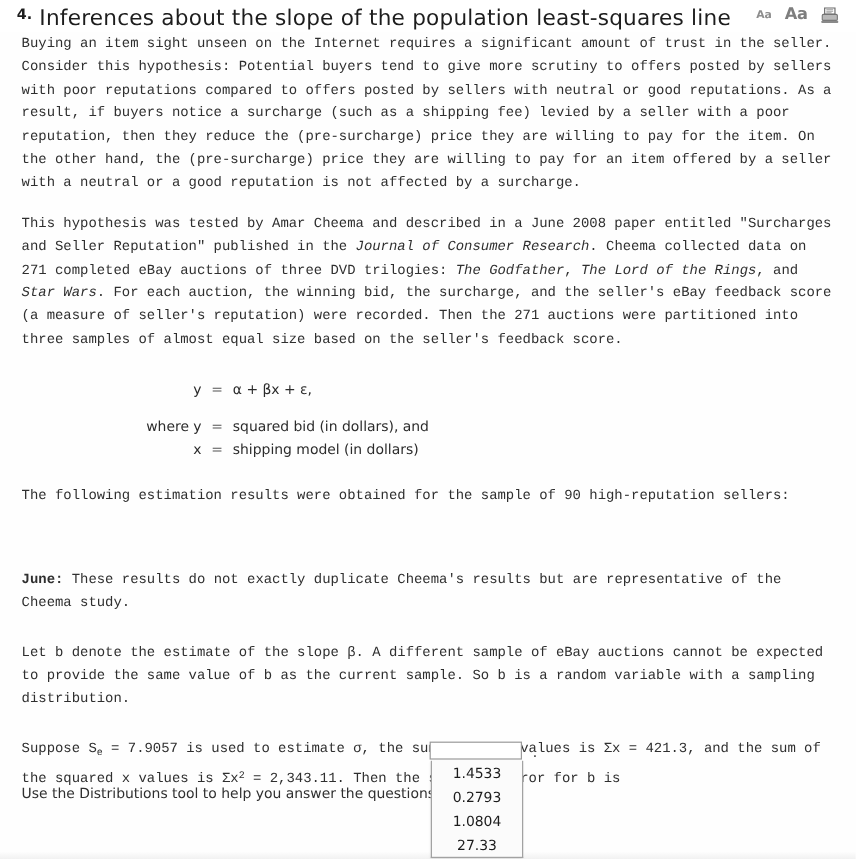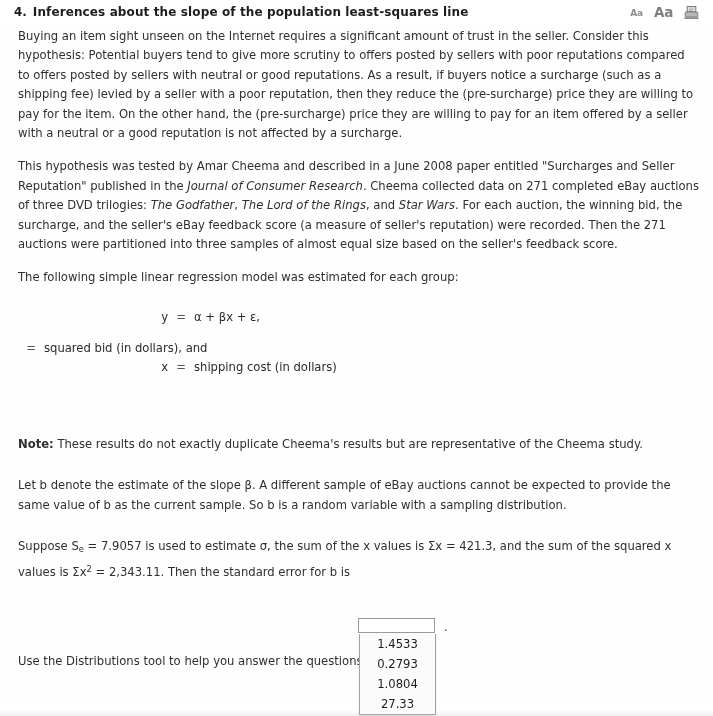--- a/index.html
+++ b/index.html
@@ -37,22 +37,22 @@
     background: #ffffff;
   }
   .ex-num {
     font-weight: bold;
     font-size: 11.9px;
     color: #1d1d1d;
     margin-right: 6px;
     white-space: nowrap;
   }
   .ex-title {
-    font-weight: bold;
-    font-size: 12px;
+    font-weight: normal;
+    font-size: 18px;
     color: #1d1d1d;
     white-space: nowrap;
     letter-spacing: 0.01em;
   }
   .header-tools {
     margin-left: auto;
     display: flex;
     align-items: center;
     gap: 11px;
     padding-right: 4px;
@@ -86,20 +86,21 @@
     padding: 0 14px 0 18px;
     box-sizing: border-box;
     position: relative;
   }
   p.para {
     margin: 0 0 14px 0;
     line-height: 19.4px;
     font-size: 11.6px;
     color: #2f2f2f;
     text-align: left;
+    font-family: Liberation Mono, monospace;
   }
   p.para.tight { margin-bottom: 12px; }
   .ital { font-style: italic; }
   .bold { font-weight: bold; }
 
   .spacer-8 { height: 8px; }
   .spacer-10 { height: 10px; }
   .spacer-12 { height: 12px; }
   .spacer-20 { height: 20px; }
 
@@ -252,55 +253,56 @@
   </div>
 
   <div class="content">
 
     <p class="para">Buying an item sight unseen on the Internet requires a significant amount of trust in the seller. Consider this hypothesis: Potential buyers tend to give more scrutiny to offers posted by sellers with poor reputations compared to offers posted by sellers with neutral or good reputations. As a result, if buyers notice a surcharge (such as a shipping fee) levied by a seller with a poor reputation, then they reduce the (pre-surcharge) price they are willing to pay for the item. On the other hand, the (pre-surcharge) price they are willing to pay for an item offered by a seller with a neutral or a good reputation is not affected by a surcharge.</p>
 
     <p class="para">
       <span>This hypothesis was tested by Amar Cheema and described in a June 2008 paper entitled "Surcharges and Seller Reputation" published in the </span><span class="ital">Journal of Consumer Research</span><span>. Cheema collected data on 271 completed eBay auctions of three DVD trilogies: </span><span class="ital">The Godfather</span><span>, </span><span class="ital">The Lord of the Rings</span><span>, and </span><span class="ital">Star Wars</span><span>. For each auction, the winning bid, the surcharge, and the seller's eBay feedback score (a measure of seller's reputation) were recorded. Then the 271 auctions were partitioned into three samples of almost equal size based on the seller's feedback score.</span>
     </p>
 
-    <p class="para tight">The following simple linear regression model was estimated for each group:</p>
 
     <div class="spacer-8"></div>
 
     <div class="eq-block">
       <div class="eq-row">
         <span class="eq-lhs">y</span>
         <span class="eq-eqsign">=</span>
         <span class="eq-rhs">α + βx + ε,</span>
       </div>
 
       <div class="spacer-12"></div>
 
       <div class="eq-row">
+        <span class="eq-lhs">where y</span>
         <span class="eq-eqsign">=</span>
         <span class="eq-rhs">squared bid (in dollars), and</span>
       </div>
       <div class="eq-row">
         <span class="eq-lhs">x</span>
         <span class="eq-eqsign">=</span>
-        <span class="eq-rhs">shipping cost (in dollars)</span>
+        <span class="eq-rhs">shipping model (in dollars)</span>
       </div>
     </div>
 
     <div class="spacer-20"></div>
 
+    <p class="para tight">The following estimation results were obtained for the sample of 90 high-reputation sellers:</p>
 
     <div class="spacer-10"></div>
 
 
     <div class="spacer-20"></div>
     <div class="spacer-8"></div>
 
     <p class="para">
-      <span class="bold">Note:</span><span> These results do not exactly duplicate Cheema's results but are representative of the Cheema study.</span>
+      <span class="bold">June:</span><span> These results do not exactly duplicate Cheema's results but are representative of the Cheema study.</span>
     </p>
 
     <div class="spacer-8"></div>
 
     <p class="para">Let b denote the estimate of the slope β. A different sample of eBay auctions cannot be expected to provide the same value of b as the current sample. So b is a random variable with a sampling distribution.</p>
 
     <div class="spacer-8"></div>
 
     <p class="para">
       <span>Suppose S</span><sub class="sb">e</sub><span> = 7.9057 is used to estimate σ, the sum of the x values is Σx = 421.3, and the sum of the squared x values is Σx</span><sup class="sp">2</sup><span> = 2,343.11. Then the standard error for b is</span>

